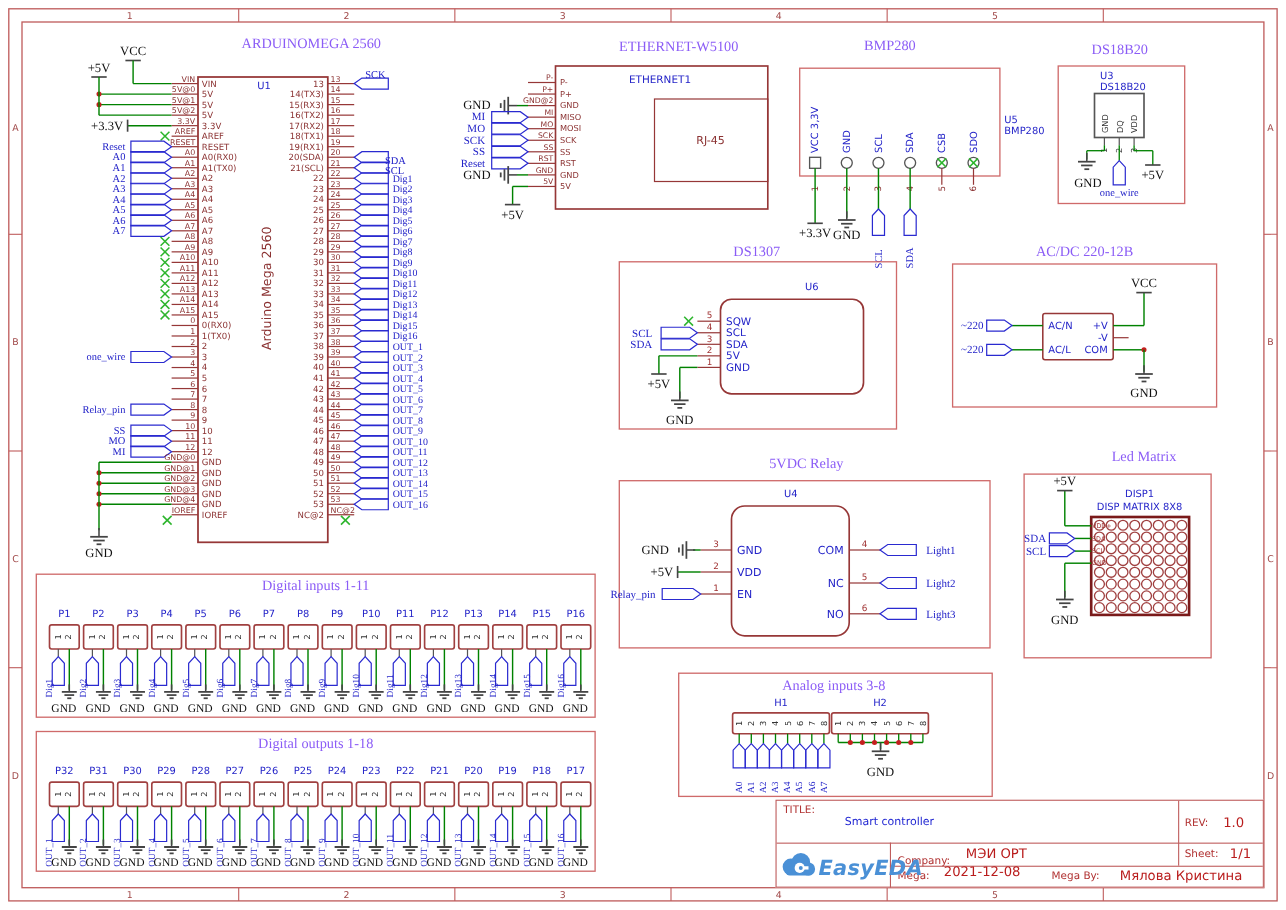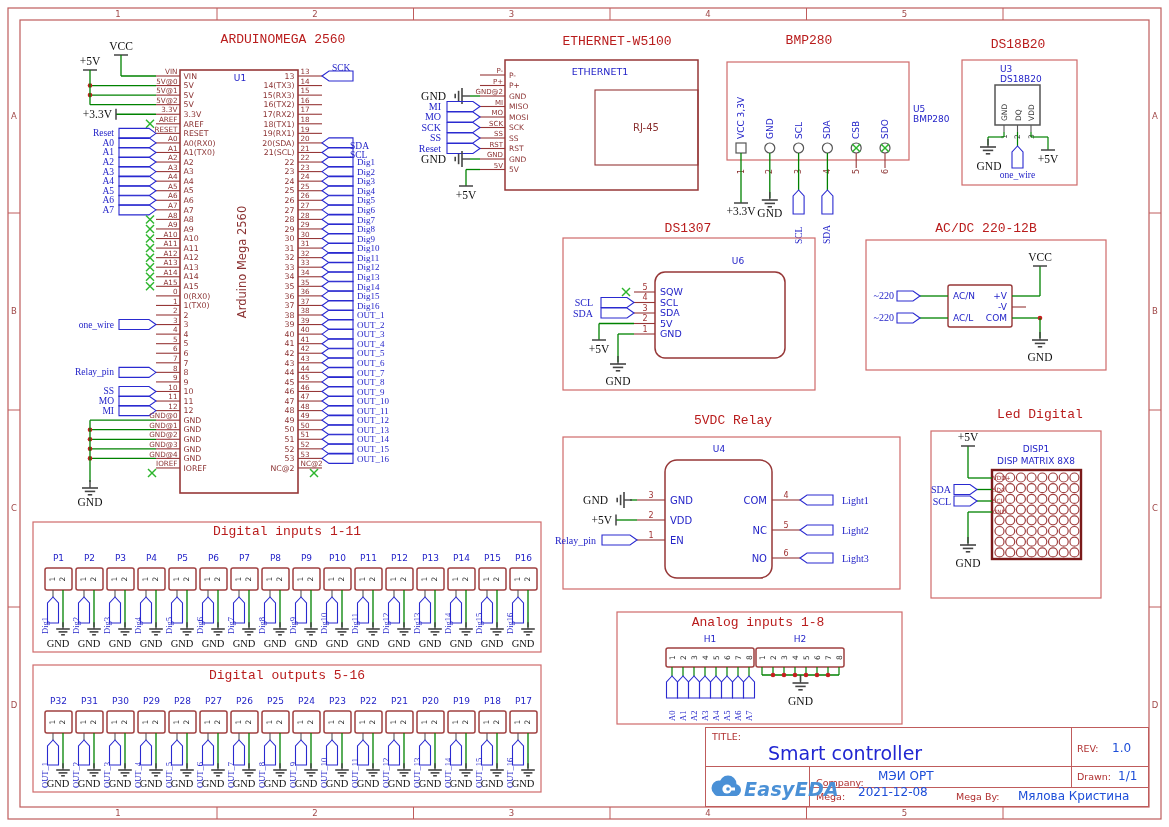--- a/index.html
+++ b/index.html
@@ -1,26 +1,26 @@
 <!DOCTYPE html>
 <html><head>
 <meta charset="utf-8">
 <style>
   html,body{margin:0;padding:0;background:#fff;}
   #stage{position:relative;width:1169px;height:827px;background:#fff;overflow:hidden;
          font-family:"DejaVu Sans",sans-serif;}
   #schematic{position:absolute;left:0;top:0;}
-  .sec-title{position:absolute;transform:translateX(-50%);color:#b91c1c;font-size:13px;
-             white-space:nowrap;font-family:Liberation Mono, monospace;}
+  .sec-title{position:absolute;transform:translateX(-50%);color:#8b5cf6;font-size:13px;
+             white-space:nowrap;font-family:Liberation Serif, serif;}
   #title-block{position:absolute;left:705px;top:727px;width:444px;height:80px;
                border:1.5px solid #bf5c5c;box-sizing:border-box;background:#fff;}
   .tb-line{position:absolute;background:#bf5c5c;}
   .tb-lab{position:absolute;color:#b03030;font-size:9.5px;white-space:nowrap;}
-  .tb-val{position:absolute;color:#1d4ed8;font-size:12px;white-space:nowrap;}
-  .tb-title{position:absolute;color:#2026d2;font-size:19px;white-space:nowrap;}
+  .tb-val{position:absolute;color:#b91c1c;font-size:12px;white-space:nowrap;}
+  .tb-title{position:absolute;color:#2026d2;font-size:10px;white-space:nowrap;}
   #logo-cell{position:absolute;left:2px;top:42px;width:100px;height:36px;}
   #logo-text{position:absolute;left:36px;top:8px;color:#4a90d6;font-size:19px;
              font-style:italic;font-weight:bold;letter-spacing:.3px;}
 </style>
 </head>
 <body>
 
 <div id="stage">
   <svg id="schematic" width="1169" height="827" viewBox="0 0 1169 827">
       <g>
@@ -1961,37 +1961,37 @@
       </g>
     </svg>
 
   <div class="sec-title" style="left:283px;top:32px">ARDUINOMEGA 2560</div>
   <div class="sec-title" style="left:617px;top:34px">ETHERNET-W5100</div>
   <div class="sec-title" style="left:809px;top:33px">BMP280</div>
   <div class="sec-title" style="left:1018px;top:37px">DS18B20</div>
   <div class="sec-title" style="left:688px;top:221px">DS1307</div>
   <div class="sec-title" style="left:986px;top:221px">AC/DC 220-12B</div>
   <div class="sec-title" style="left:733px;top:413px">5VDC Relay</div>
-  <div class="sec-title" style="left:1040px;top:407px">Led Digital</div>
+  <div class="sec-title" style="left:1040px;top:407px">Led Matrix</div>
   <div class="sec-title" style="left:287px;top:524px">Digital inputs 1-11</div>
-  <div class="sec-title" style="left:287px;top:668px">Digital outputs 5-16</div>
-  <div class="sec-title" style="left:758px;top:615px">Analog inputs 1-8</div>
+  <div class="sec-title" style="left:287px;top:668px">Digital outputs 1-18</div>
+  <div class="sec-title" style="left:758px;top:615px">Analog inputs 3-8</div>
 
   <div id="title-block">
     <div class="tb-line" style="left:0;top:38px;width:442px;height:1px"></div>
     <div class="tb-line" style="left:103px;top:59px;width:339px;height:1px"></div>
     <div class="tb-line" style="left:103px;top:38px;width:1px;height:41px"></div>
     <div class="tb-line" style="left:365px;top:0;width:1px;height:59px"></div>
     <div class="tb-lab" style="left:6px;top:3px">TITLE:</div>
     <div class="tb-title" style="left:62px;top:14px">Smart controller</div>
     <div class="tb-lab" style="left:371px;top:15px">REV:</div>
     <div class="tb-val" style="left:406px;top:13px">1.0</div>
     <div class="tb-lab" style="left:110px;top:49px">Company:</div>
     <div class="tb-val" style="left:172px;top:41px">МЭИ ОРТ</div>
-    <div class="tb-lab" style="left:371px;top:43px">Drawn:</div>
+    <div class="tb-lab" style="left:371px;top:43px">Sheet:</div>
     <div class="tb-val" style="left:412px;top:41px">1/1</div>
     <div class="tb-lab" style="left:110px;top:63px">Mega:</div>
     <div class="tb-val" style="left:152px;top:57px">2021-12-08</div>
     <div class="tb-lab" style="left:250px;top:63px">Mega By:</div>
     <div class="tb-val" style="left:312px;top:61px">Мялова Кристина</div>
     <div id="logo-cell">
       <svg width="36" height="34" viewBox="0 0 36 34">
         <circle cx="11" cy="18" r="7.5" fill="#4a90d6"></circle>
         <circle cx="20" cy="14" r="8.5" fill="#4a90d6"></circle>
         <circle cx="27" cy="20" r="6" fill="#4a90d6"></circle>

